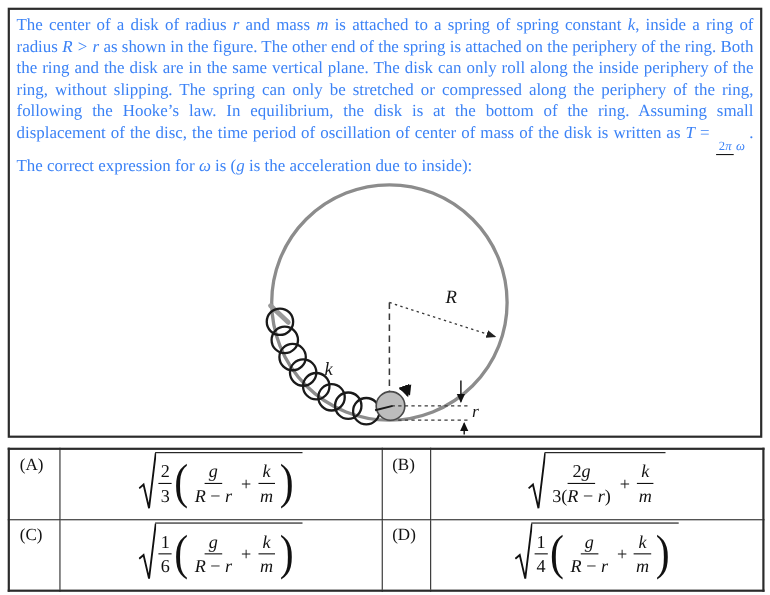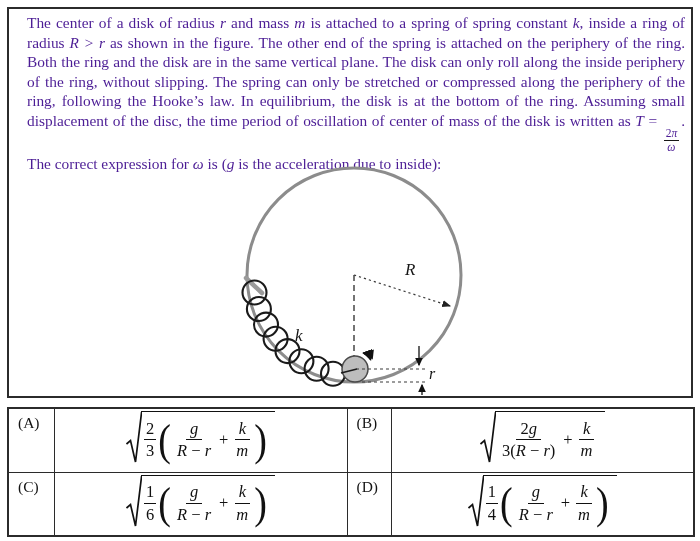--- a/index.html
+++ b/index.html
@@ -5,28 +5,28 @@
   html,body{margin:0;padding:0;background:#ffffff;}
   body{width:700px;height:541px;overflow:hidden;font-family:"Liberation Serif",serif;color:#161616;}
 
   
   .question-box{
     position:relative;box-sizing:border-box;
     margin:7px 7px 0 7px;width:686px;height:391px;
     border:2px solid #2b2b2b;background:#fff;
   }
   .qtext{
-    margin:3px 0 0 0;padding:1px 6px 0 18px;
-    font-size:15.4px;line-height:19.6px;text-align:justify;color:#4c1d95;
+    margin:3px 0 0 0;padding:1px 6px 0 6px;
+    font-size:15.4px;line-height:19.6px;text-align:justify;color:#3b82f6;
   }
   .qtext .iv{font-style:italic;}
 
   
   .tfrac{
-    display:inline-flex;flex-direction:column;align-items:center;
+    display:inline-flex;flex-direction:row;align-items:center;
     vertical-align:-11px;font-size:11.5px;line-height:1.15;margin:0 2px;
   }
   .tfrac .num{border-bottom:1px solid #161616;padding:0 2px;}
   .tfrac .den{padding:0 2px;}
 
   .figure-svg{position:absolute;left:10px;top:153px;display:block;}
 
   
   .options{
     border-collapse:collapse;table-layout:fixed;

